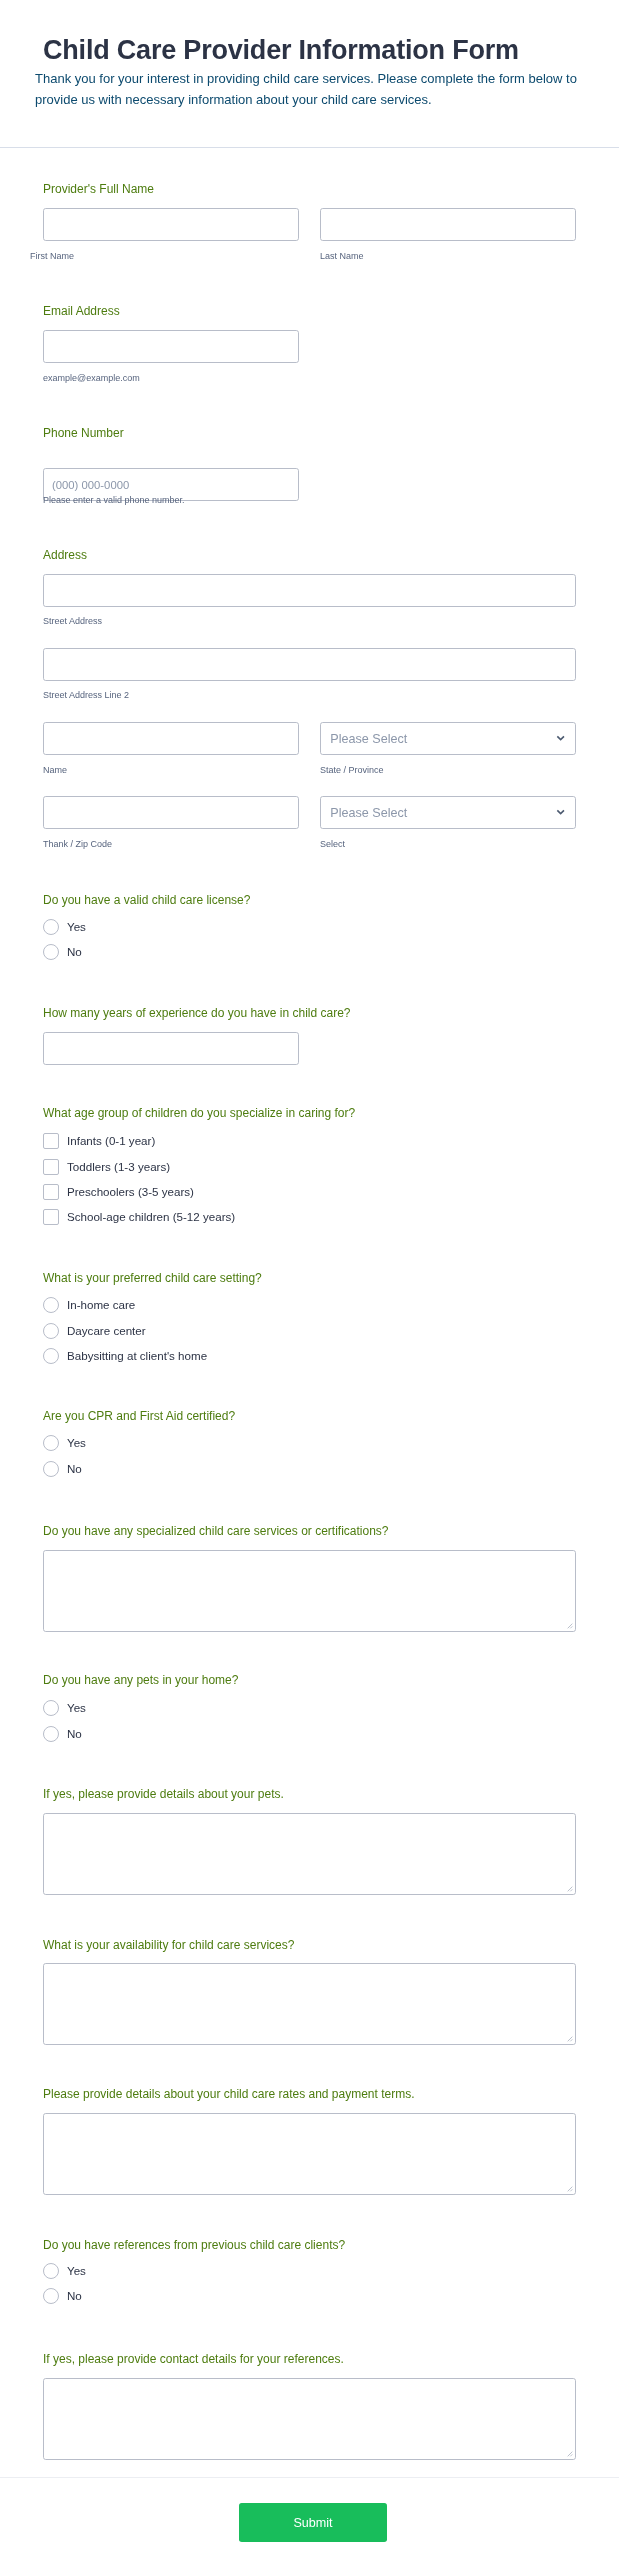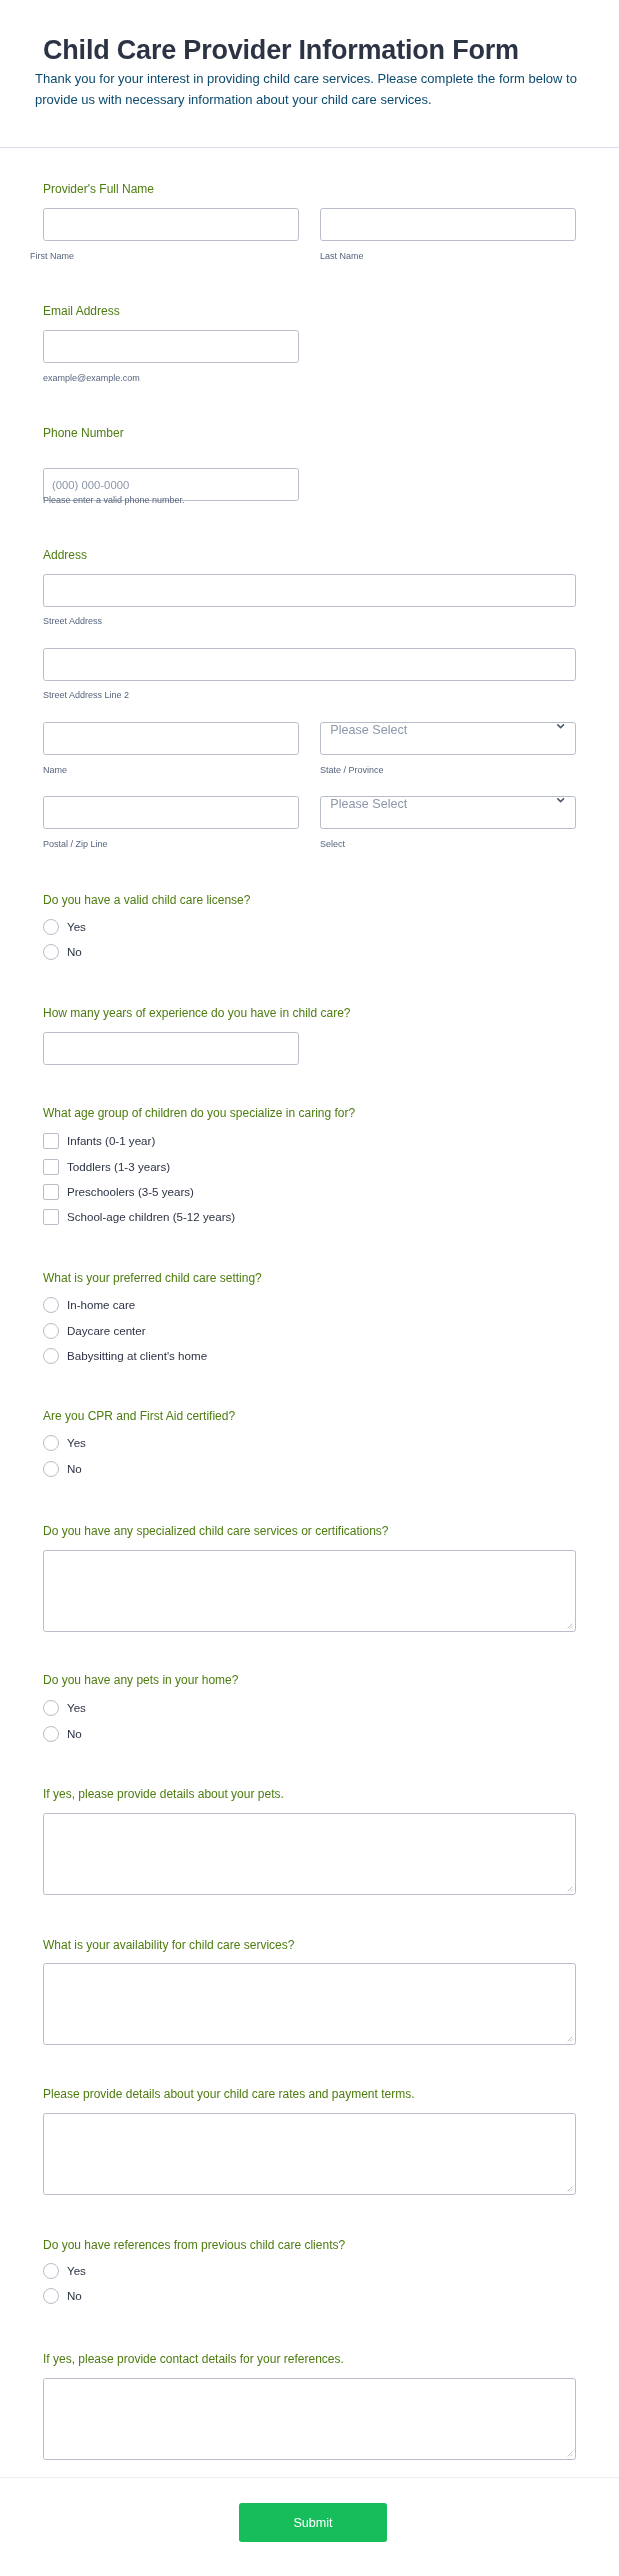--- a/index.html
+++ b/index.html
@@ -38,21 +38,21 @@
     .input::placeholder { color: #8c97aa; }
     .full { left: 43px; width: 533px; }
     .half-l { left: 43px; width: 256px; }
     .half-r { left: 320px; width: 256px; }
     .sub-label {
       position: absolute; font-size: 9px; color: #57647e; white-space: nowrap;
     }
     .select {
       position: absolute; height: 33px;
       border: 0.7px solid #b8bdc9; border-radius: 2.7px; background: #fff;
-      display: flex; align-items: flex-start; padding: 0 9.3px;
+      display: flex; align-items: center; padding: 0 9.3px;
     }
     .select .ph { font-size: 12.6px; color: #8c97aa; flex: 1; }
     .select .chev { width: 9.3px; height: 6.7px; }
     .opt {
       position: absolute; left: 43px; height: 17.3px;
       display: flex; align-items: center;
     }
     .radio {
       width: 16px; height: 16px; border-radius: 50%;
       border: 0.7px solid #b8bdc9; background: #fff; flex: none;
@@ -115,21 +115,21 @@
 </div>
 <div class="sub-label" style="left:43px;top:765px">Name</div>
 <div class="sub-label" style="left:320px;top:765px">State / Province</div>
 <input class="input half-l" style="top: 796px;" type="text">
 <div class="select half-r" style="top:796px">
   <span class="ph">Please Select</span>
   <svg class="chev" viewBox="0 0 14 10">
       <path d="M2 2 L7 7 L12 2" fill="none" stroke="#4c5a70" stroke-width="2.4"></path>
     </svg>
 </div>
-<div class="sub-label" style="left:43px;top:839px">Postal / Zip Line</div>
+<div class="sub-label" style="left:43px;top:839px">Thank / Zip Code</div>
 <div class="sub-label" style="left:320px;top:839px">Select</div>
 
 <div class="q-label" style="top:893px">Do you have a valid child care license?</div>
 <label class="opt" style="top:918px">
   <span class="radio"></span>
   <span class="opt-label">Yes</span>
 </label>
 <label class="opt" style="top:943px">
   <span class="radio"></span>
   <span class="opt-label">No</span>

